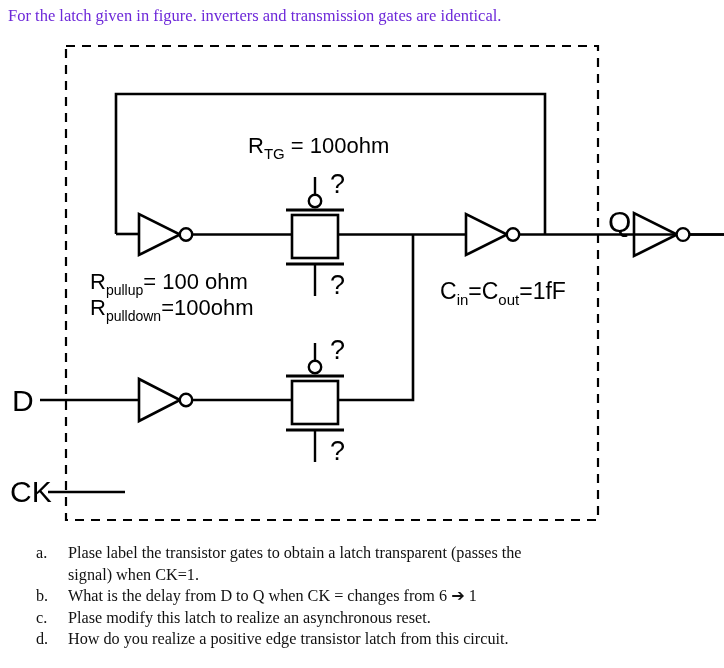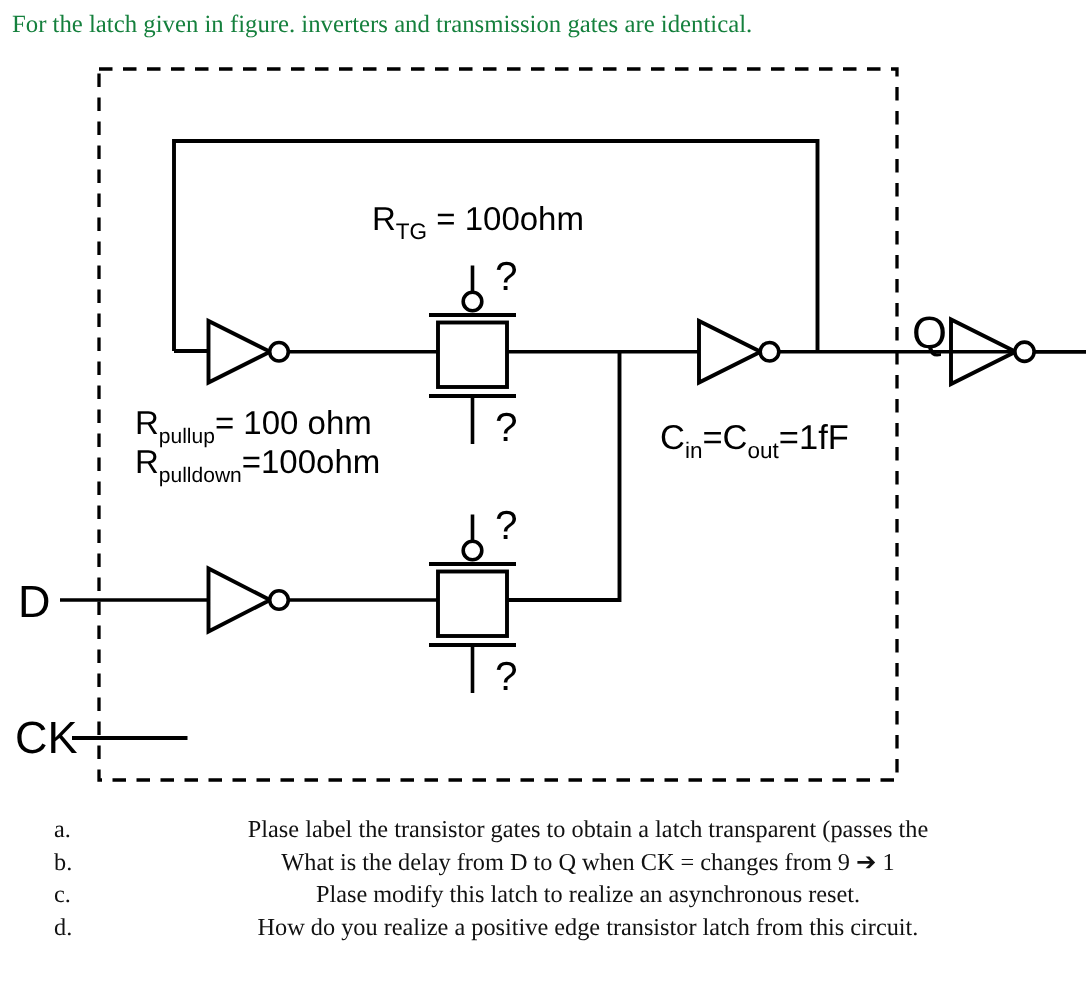--- a/index.html
+++ b/index.html
@@ -19,21 +19,21 @@
 
   
   #prompt-line {
     position: absolute;
     left: 8px;
     top: 6px;
     width: 710px;
     font-family: "Liberation Serif", serif;
     font-size: 16.5px;
     line-height: 20px;
-    color: #15803d;
+    color: #6d28d9;
     white-space: nowrap;
   }
 
   
   #figure {
     position: absolute;
     left: 0;
     top: 34px;
     width: 724px;
     height: 500px;
@@ -64,21 +64,20 @@
   .q-marker {
     position: absolute;
     left: 36px;
     top: 0;
     width: 24px;
     text-align: left;
   }
   .q-text {
     display: block;
     padding-right: 8px;
-    text-align: center;
   }
 </style>
 </head>
 <body>
 
 <div id="prompt-line">For the latch given in figure. inverters and transmission gates are identical.</div>
 
 <div id="figure">
   <svg width="724" height="500" viewBox="0 0 724 500" xmlns="http://www.w3.org/2000/svg">
 
@@ -157,22 +156,26 @@
 
   </svg>
 </div>
 
 <div id="question-list">
   <div class="q-item">
     <span class="q-marker">a.</span>
     <span class="q-text">Plase label the transistor gates to obtain a latch transparent (passes the</span>
   </div>
   <div class="q-item">
+    <span class="q-marker"></span>
+    <span class="q-text">signal) when CK=1.</span>
+  </div>
+  <div class="q-item">
     <span class="q-marker">b.</span>
-    <span class="q-text">What is the delay from D to Q when CK = changes from 9 ➔ 1</span>
+    <span class="q-text">What is the delay from D to Q when CK = changes from 6 ➔ 1</span>
   </div>
   <div class="q-item">
     <span class="q-marker">c.</span>
     <span class="q-text">Plase modify this latch to realize an asynchronous reset.</span>
   </div>
   <div class="q-item">
     <span class="q-marker">d.</span>
     <span class="q-text">How do you realize a positive edge transistor latch from this circuit.</span>
   </div>
 </div>

